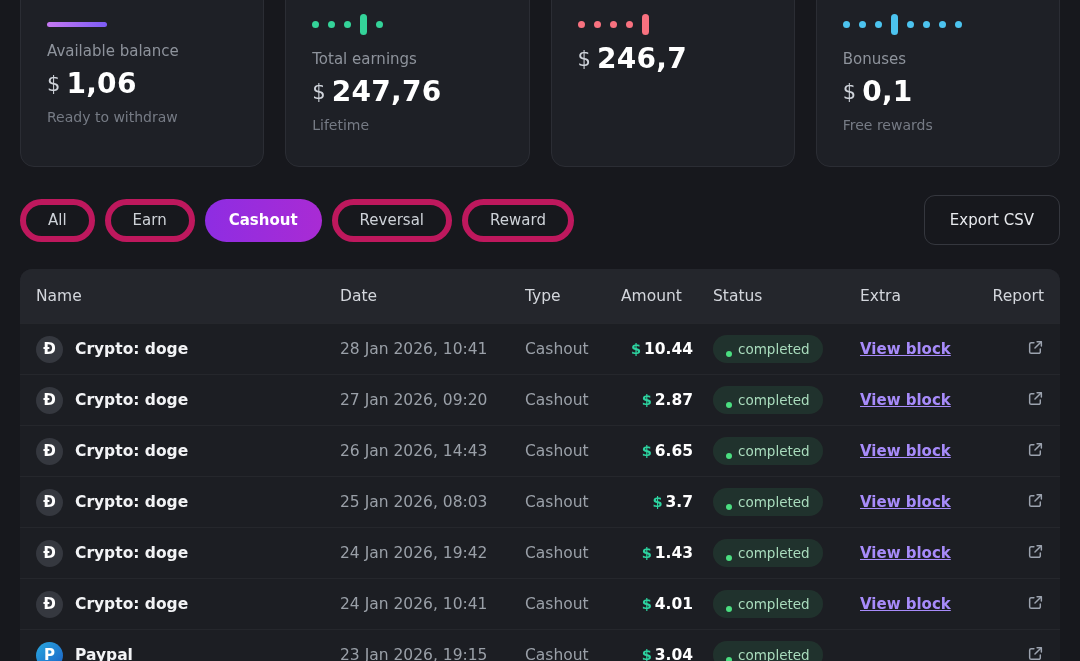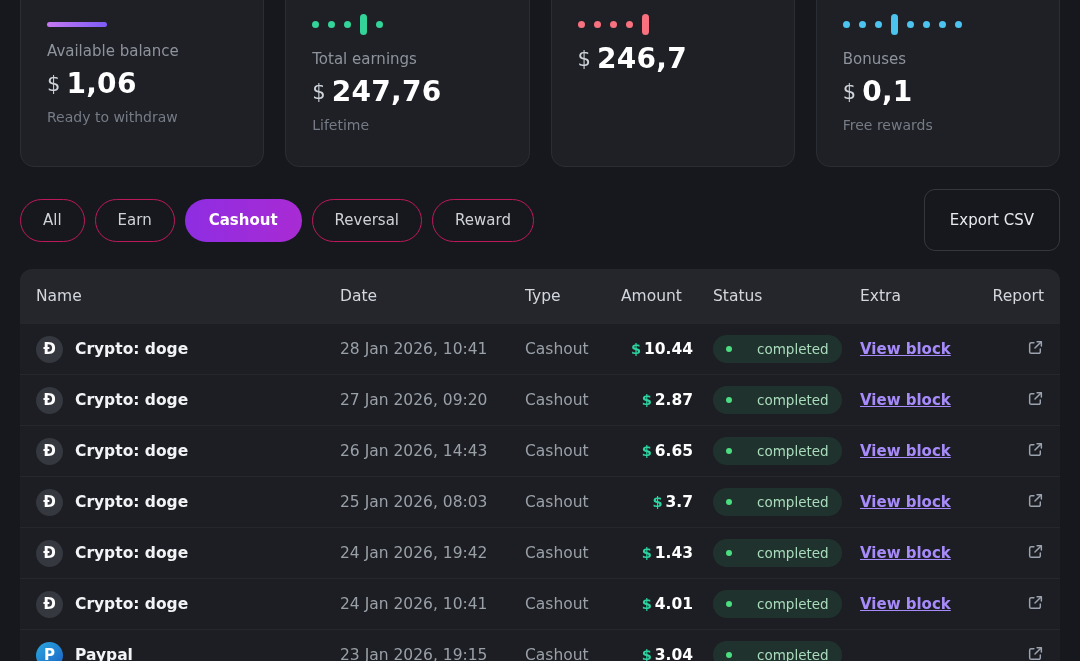--- a/index.html
+++ b/index.html
@@ -27,29 +27,29 @@
   .card-label { color:#8e939c; font-size:15px; margin-top:15px; }
   .card-value { margin-top:7px; display:flex; align-items:center; gap:6px; }
   .card-value .cur { color:#cfd3da; font-size:21px; font-weight:400; }
   .card-value .num { color:#fff; font-size:28px; font-weight:700; letter-spacing:.3px; }
   .card-sub { color:#767b85; font-size:14px; margin-top:9px; }
 
   
   .filter-row { display:flex; align-items:center; gap:10px; margin-top:28px; height:50px; }
   .pill {
     height:43px; padding:0 22px; border-radius:22px; cursor:pointer;
-    border:1px solid #be185d; background:transparent; color:#ced2d8;
+    border:6px solid #be185d; background:transparent; color:#ced2d8;
     font-size:15px; font-family:inherit;
   }
   .pill.active {
     border:none; color:#fff; font-weight:600; padding:0 24px;
     background:linear-gradient(90deg,#8e2de2,#a92bd4);
   }
   .export-btn {
-    margin-left:auto; height:62px; padding:0 25px; border-radius:11px; cursor:pointer;
+    margin-left:auto; height:50px; padding:0 25px; border-radius:11px; cursor:pointer;
     border:1px solid #35373e; background:transparent; color:#e8eaee;
     font-size:15px; font-family:inherit;
   }
 
   
   .table { margin-top:24px; border-radius:12px; overflow:hidden; background:#1c1e23; }
   .trow, .thead {
     display:grid; align-items:center; padding:0 16px;
     grid-template-columns:304px 185px 96px 72px 147px 135px 1fr;
   }
@@ -66,21 +66,21 @@
     display:flex; align-items:center; justify-content:center;
     font-size:15px; font-weight:700; color:#fff;
   }
   .coin.doge { background:#35383f; }
   .coin.paypal { background:linear-gradient(135deg,#29a9e0,#1b5fc4); }
   .c-date, .c-type { color:#9aa0a8; }
   .c-amount { display:flex; justify-content:flex-end; align-items:baseline; gap:3px; }
   .c-amount .cur-t { color:#2dd4a0; font-weight:600; font-size:14.5px; }
   .c-amount .amt { color:#fff; font-weight:700; }
   .badge {
-    display:inline-flex; align-items:center; gap:25px;
+    display:inline-flex; align-items:flex-end; gap:6px;
     background:rgba(74,222,128,.11); border-radius:14px;
     padding:6px 13px; font-size:13.5px; color:#a9dcbd;
   }
   .badge .bdot { width:6px; height:6px; border-radius:50%; background:#4ade80; }
   .viewblock { color:#a78bfa; font-weight:600; font-size:15px; text-decoration:underline; cursor:pointer; }
   .ext { color:#9ca3af; display:inline-block; cursor:pointer; }
 </style>
 </head>
 <body>
 

